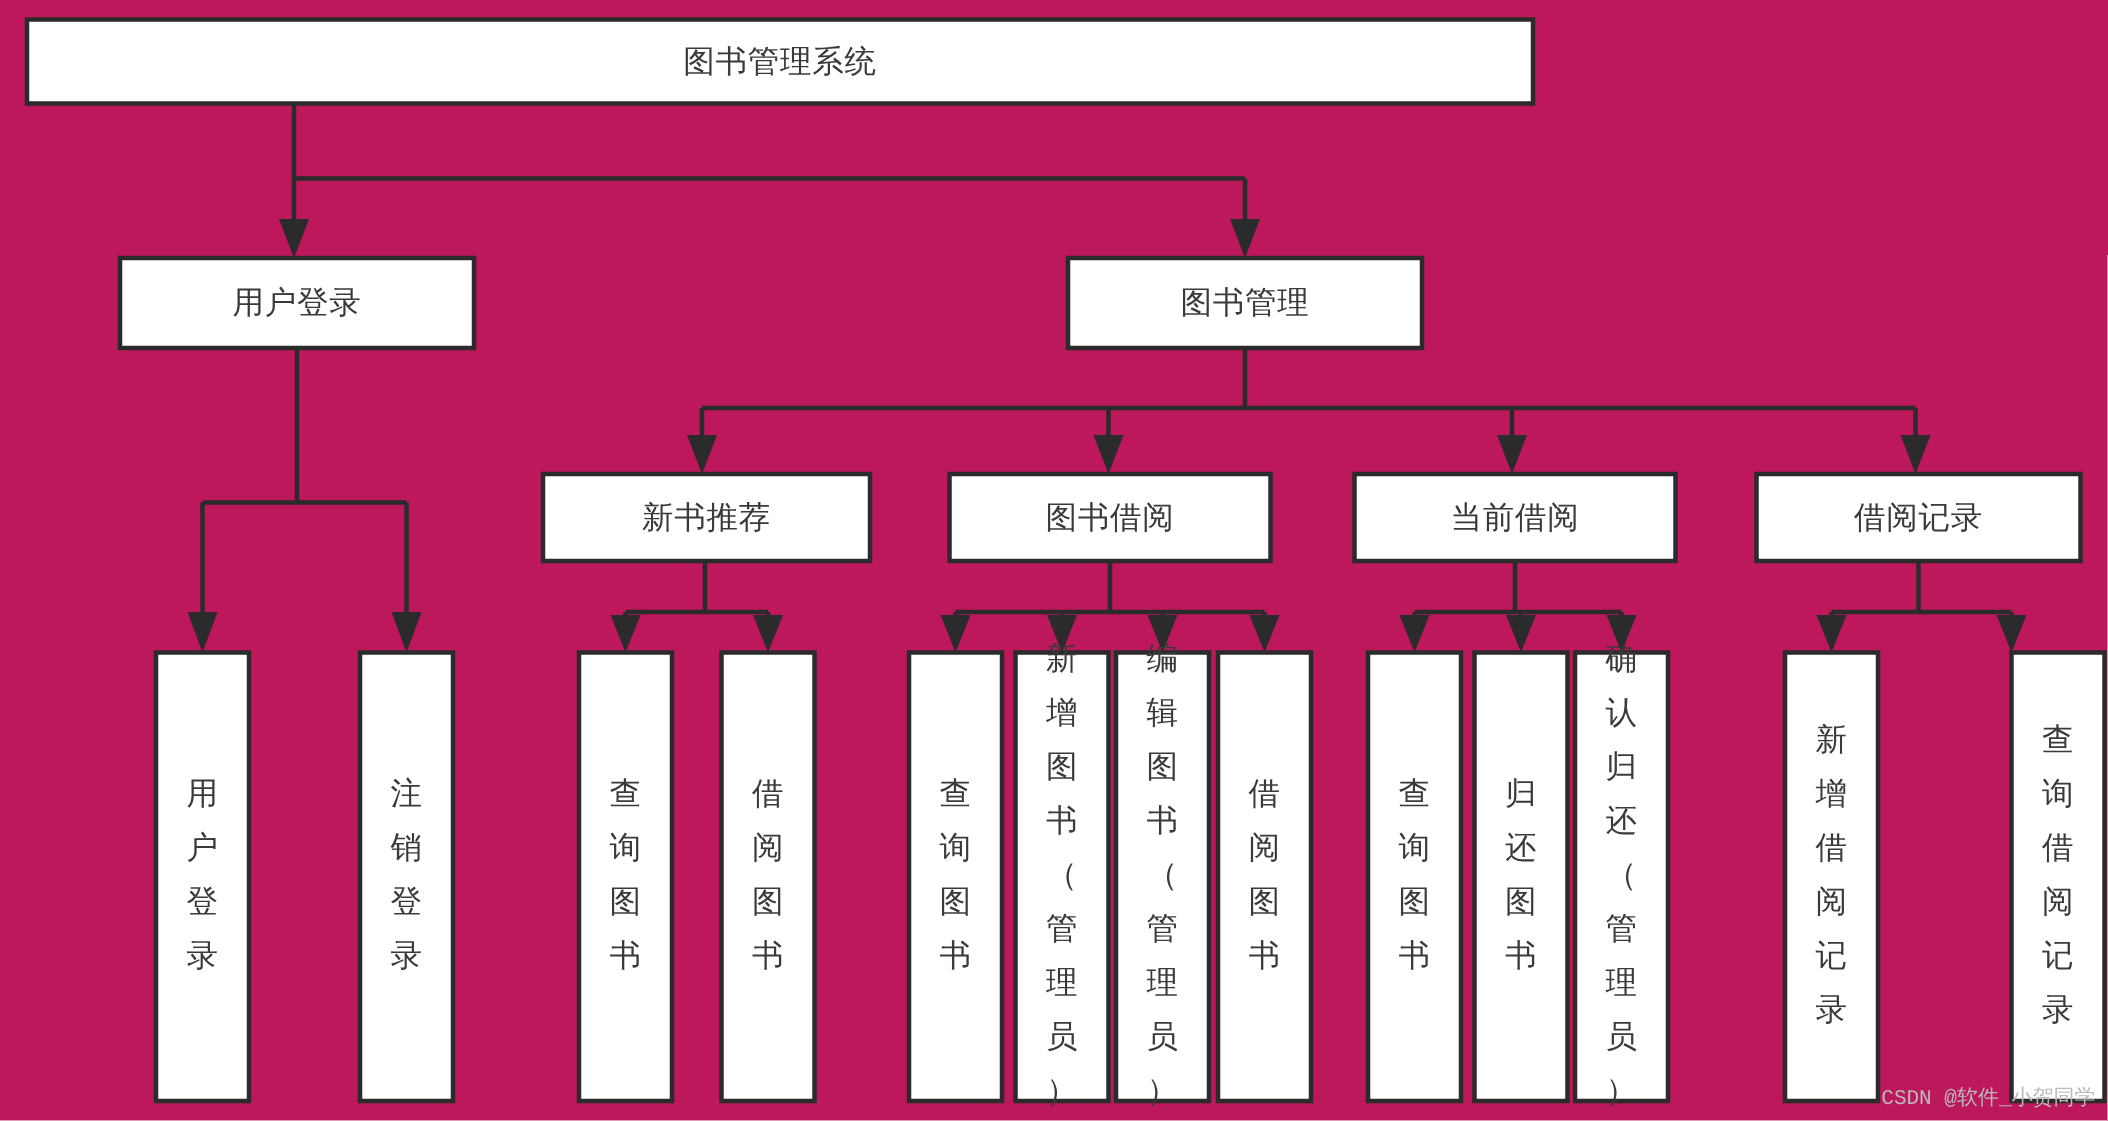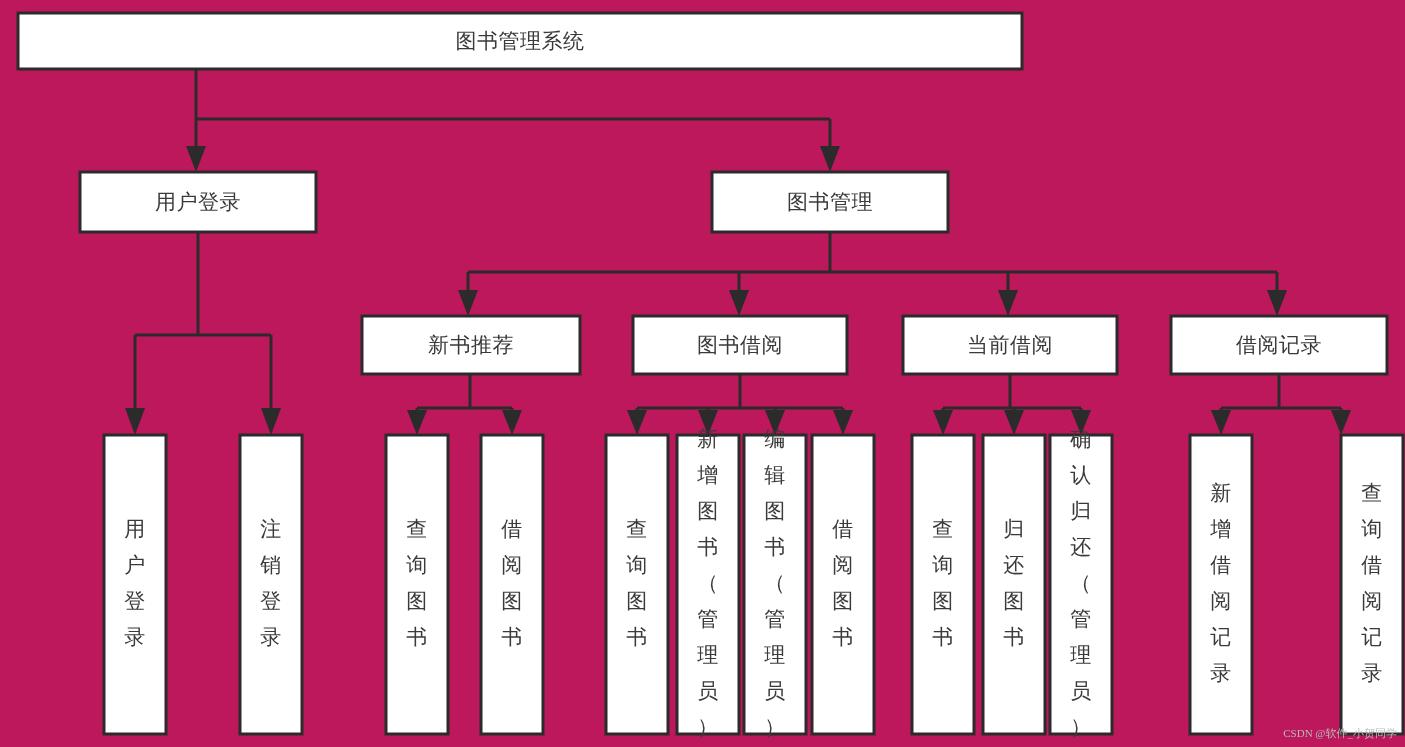--- a/index.html
+++ b/index.html
@@ -52,22 +52,22 @@
     font-family: "DejaVu Sans", "Liberation Sans", sans-serif;
     font-size: 21px;
     fill: #3a3a3a;
     text-anchor: middle;
     letter-spacing: 0.5px;
   }
   .watermark {
     position: absolute;
     right: 8px;
     bottom: 6px;
-    font-family: Liberation Serif, serif;
-    font-size: 11px;
+    font-family: Liberation Mono, monospace;
+    font-size: 14px;
     color: #b9b9b9;
     white-space: nowrap;
     user-select: none;
   }
 </style>
 </head>
 <body>
 
 <div id="diagram-root">
 

